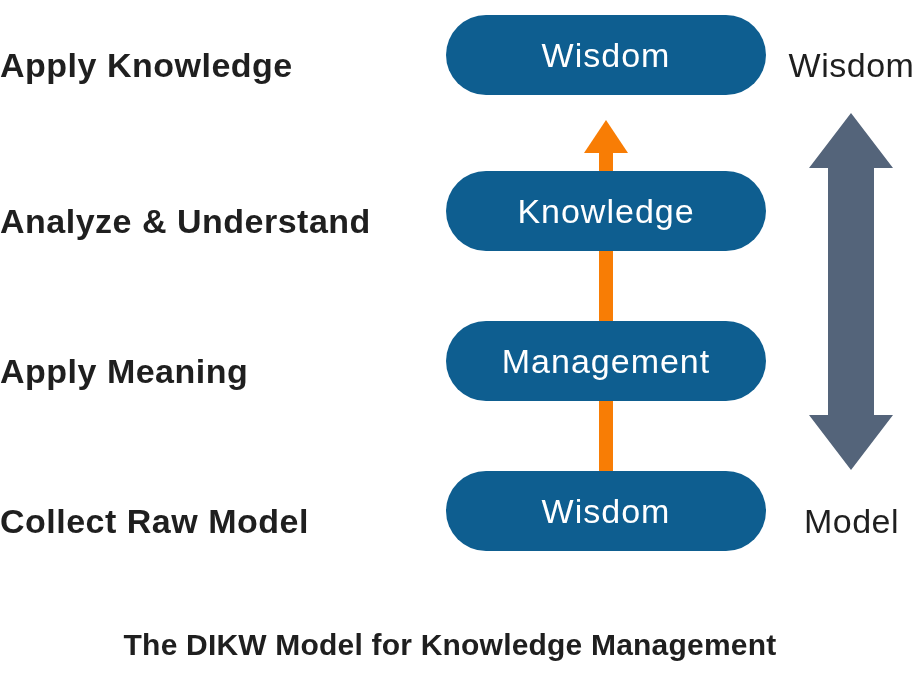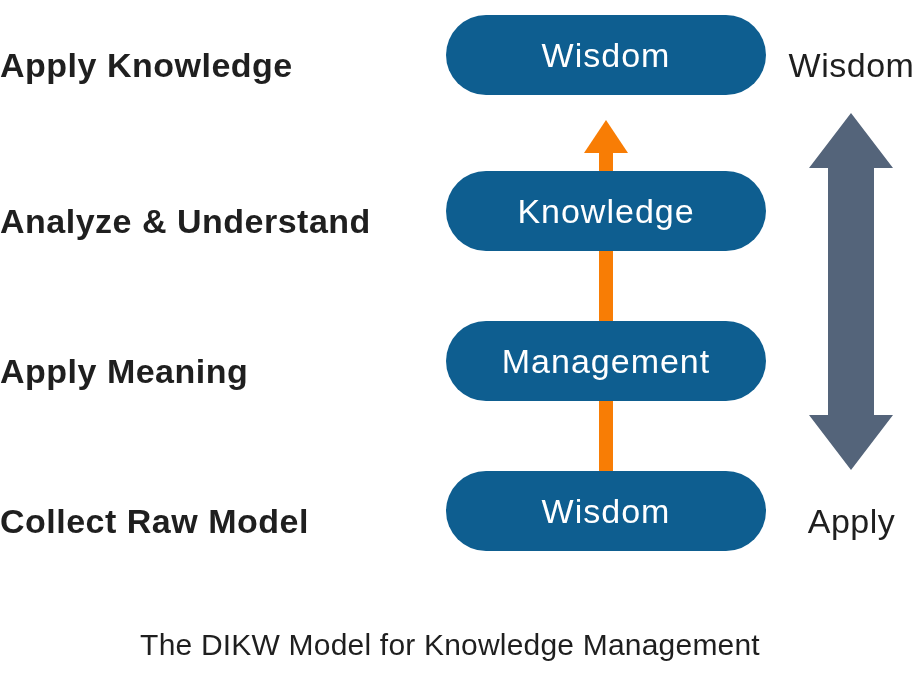--- a/index.html
+++ b/index.html
@@ -108,21 +108,21 @@
   }
 
   
   .title {
     position: absolute;
     top: 628px;
     left: 0;
     width: 900px;
     text-align: center;
     font-size: 30px;
-    font-weight: normal;
+    font-weight: bold;
     color: var(--label-text, #1F1F1F);
     letter-spacing: 0.2px;
     z-index: 2;
   }
 </style>
 </head>
 <body>
 
 <div class="canvas" style="--pill-blue: #0E5E90; --pill-text: #FFFFFF; --arrow-orange: #F87D05; --timeline-gray: #54647A; --label-text: #1F1F1F; --bg: #FFFFFF;">
 
@@ -145,17 +145,17 @@
   <div class="action action-0">Apply Knowledge</div>
   <div class="action action-2">Apply Meaning</div>
   <div class="action action-1">Analyze &amp; Understand</div>
   <div class="action action-3">Collect Raw Model</div>
 
   <svg class="timeline-arrow" width="103" height="366" viewBox="0 0 103 366">
     <polygon points="51,9 93,64 74,64 74,311 93,311 51,366 9,311 28,311 28,64 9,64"></polygon>
   </svg>
 
   <div class="side-label side-future">Wisdom</div>
-  <div class="side-label side-past">Apply</div>
+  <div class="side-label side-past">Model</div>
 
   <div class="title">The DIKW Model for Knowledge Management</div>
 
 </div>
 
 </body></html>

